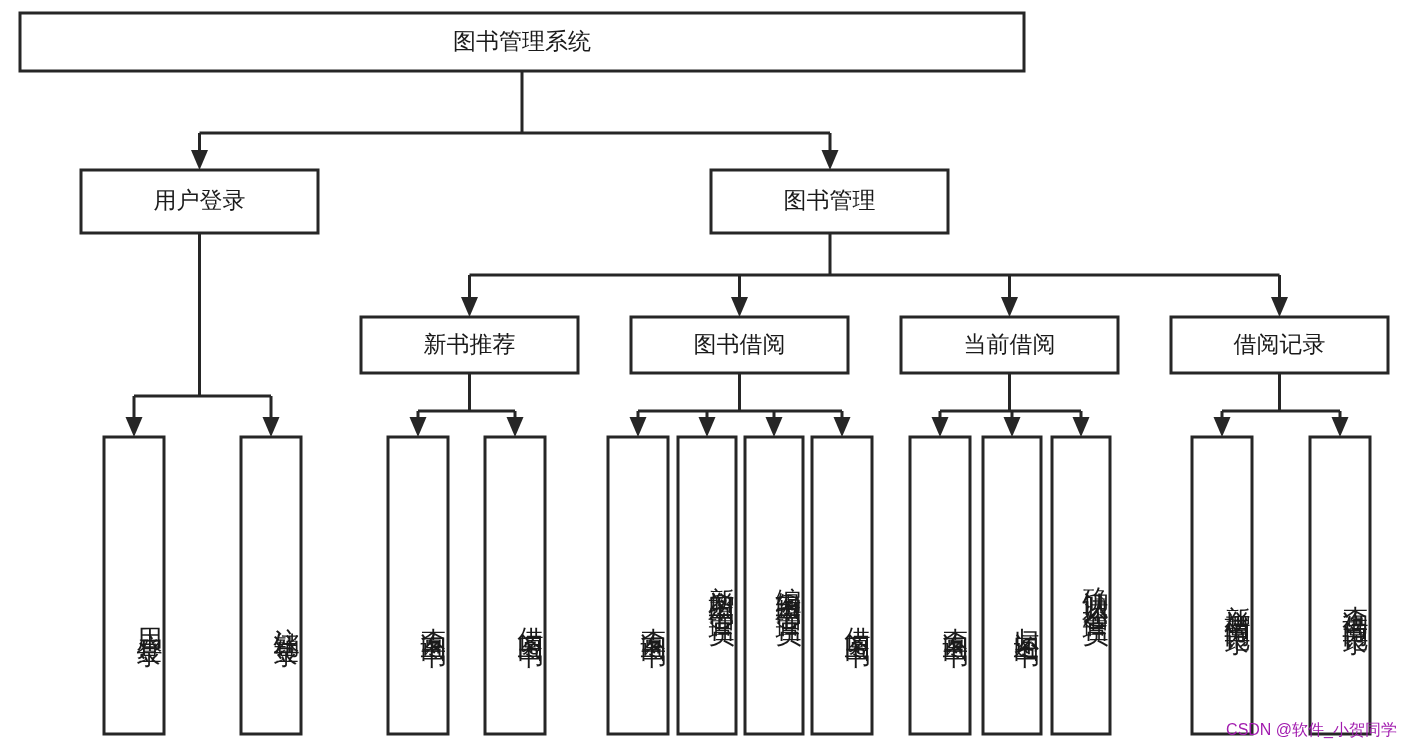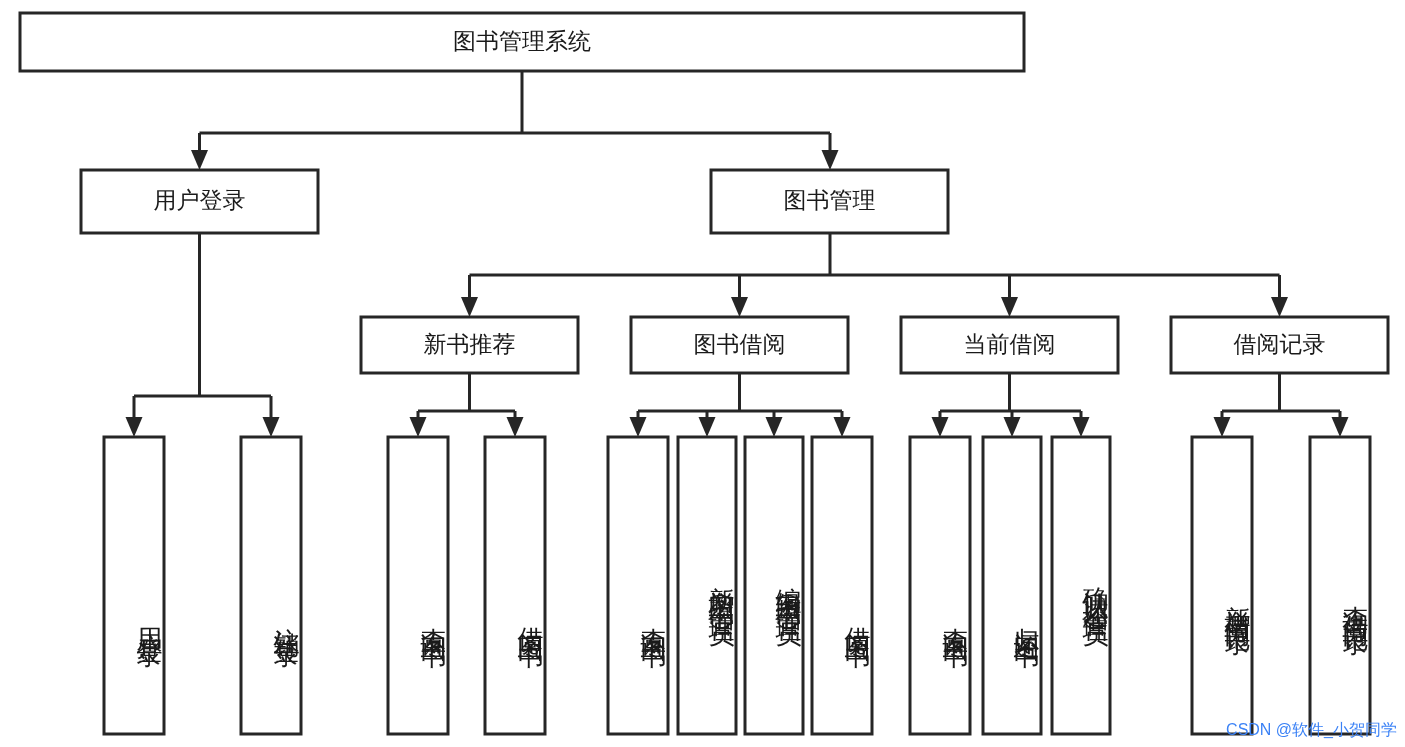--- a/index.html
+++ b/index.html
@@ -64,21 +64,21 @@
     align-items: flex-start;
     justify-content: center;
     pointer-events: none;
   }
   .watermark {
     position: absolute;
     right: 8px;
     bottom: 6px;
     font-family: "Liberation Sans", "DejaVu Sans", sans-serif;
     font-size: 16px;
-    color: #3b82f6;
+    color: #a21caf;
     white-space: pre;
   }
 </style>
 </head>
 <body>
 
 <div id="diagram-root">
 
   <svg class="diagram-canvas" viewBox="0 0 1405 747">
 

